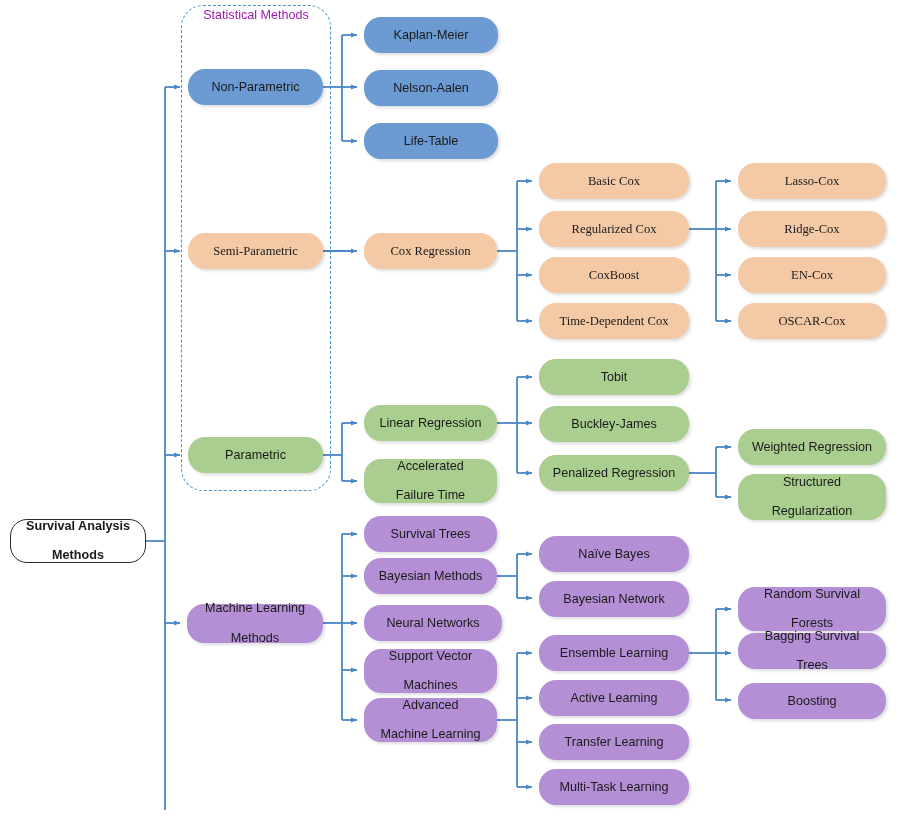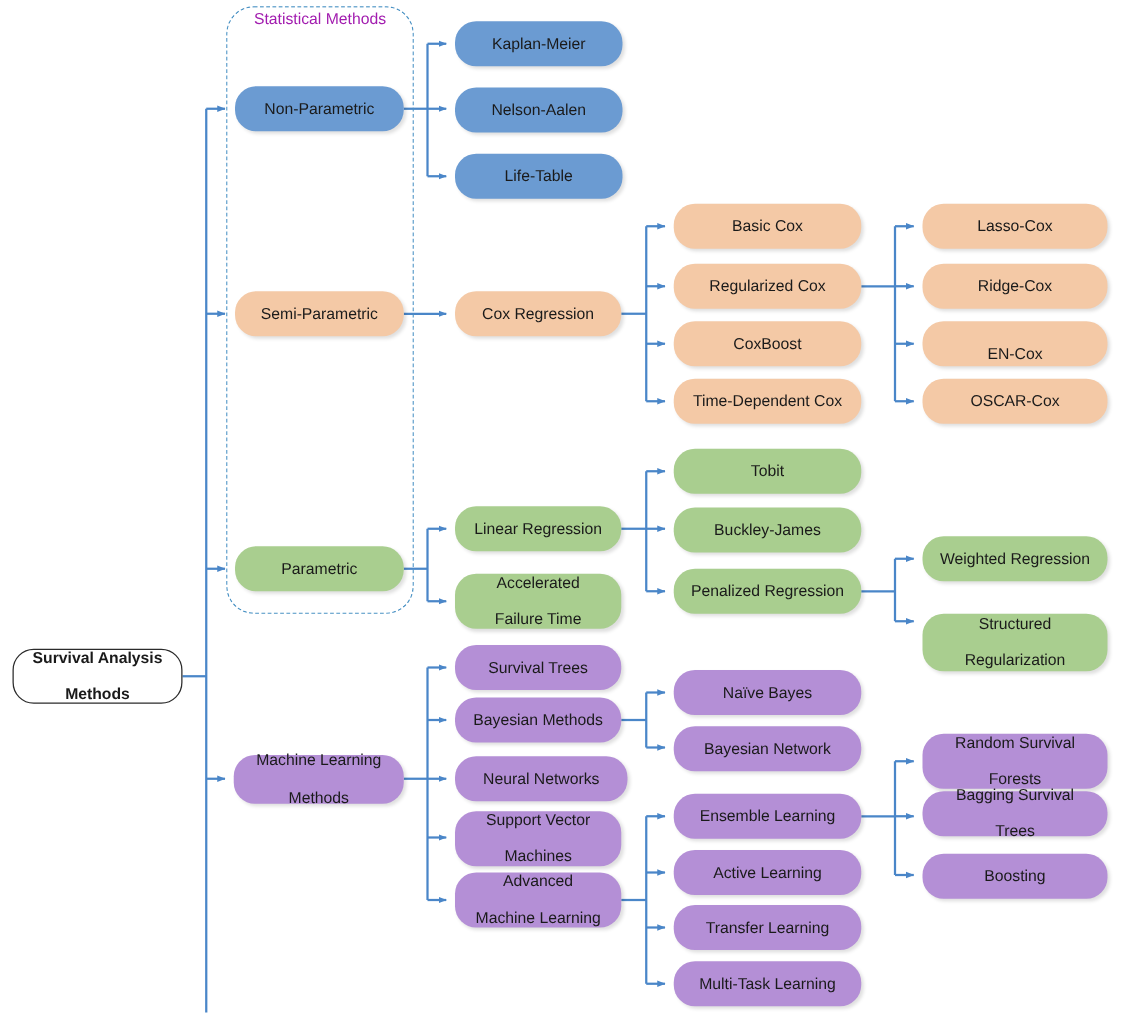--- a/index.html
+++ b/index.html
@@ -14,21 +14,21 @@
     text-align:center;
     font-size:12.6px;
     line-height:1.18;
     color:#1a1a1a;
     padding:2px 4px;
     box-shadow:2px 2px 3px rgba(0,0,0,0.13);
     border-radius:17px;
   }
   .node span{display:block;width:100%;}
   .c-blue{background:#6B9BD2;}
-  .c-orange{background:#F4C9A6;}
+  .c-orange{background:#F4C9A6;font-family:Liberation Serif, serif;}
   .c-green{background:#A9CE8F;}
   .c-purple{background:#B48FD6;}
   .c-root{background:#ffffff;border:1.6px solid #2b2b2b;font-weight:bold;box-shadow:none;}
   .group-box{
     position:absolute;
     border:1.7px dashed #4A92C4;
     border-radius:22px;
     box-sizing:border-box;
     background:transparent;
   }
@@ -238,30 +238,30 @@
   <div class="node c-purple" style="left:539px;top:769px;width:150px;height:36px;">
     <span>Multi-Task Learning</span>
   </div>
 
   <div class="node c-orange" style="left:738px;top:163px;width:148px;height:36px;">
     <span>Lasso-Cox</span>
   </div>
   <div class="node c-orange" style="left:738px;top:211px;width:148px;height:36px;">
     <span>Ridge-Cox</span>
   </div>
-  <div class="node c-orange" style="left:738px;top:257px;width:148px;height:36px;align-items:flex-end;">
+  <div class="node c-orange" style="left:738px;top:257px;width:148px;height:36px;">
     <span>EN-Cox</span>
   </div>
   <div class="node c-orange" style="left:738px;top:303px;width:148px;height:36px;">
     <span>OSCAR-Cox</span>
   </div>
   <div class="node c-green" style="left:738px;top:429px;width:148px;height:36px;">
     <span>Weighted Regression</span>
   </div>
-  <div class="node c-green" style="left:738px;top:474px;width:148px;height:46px;margin-top:17px;">
+  <div class="node c-green" style="left:738px;top:474px;width:148px;height:46px;">
     <span>
       <span>Structured</span><br>
       <span>Regularization</span>
     </span>
   </div>
   <div class="node c-purple" style="left:738px;top:587px;width:148px;height:44px;">
     <span>
       <span>Random Survival</span><br>
       <span>Forests</span>
     </span>

